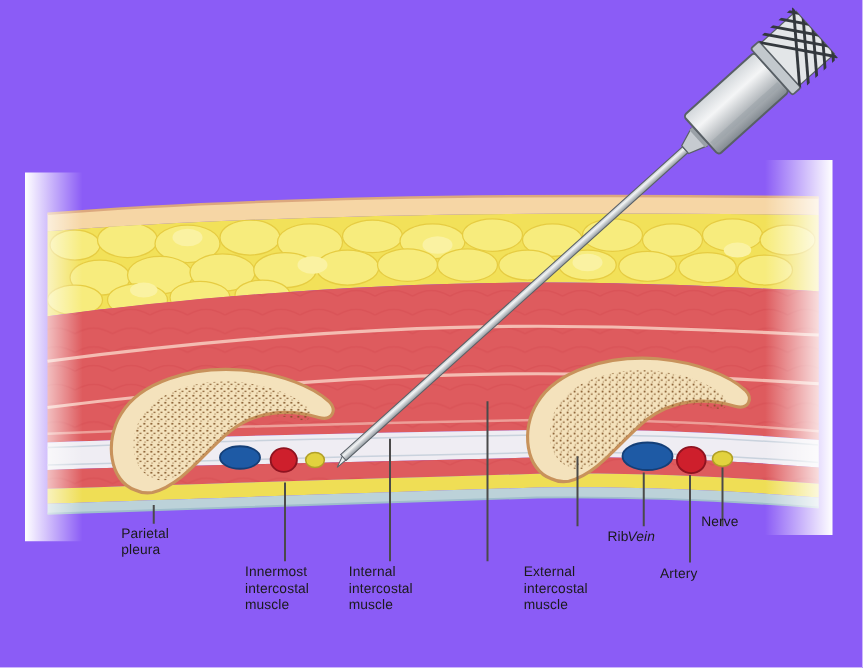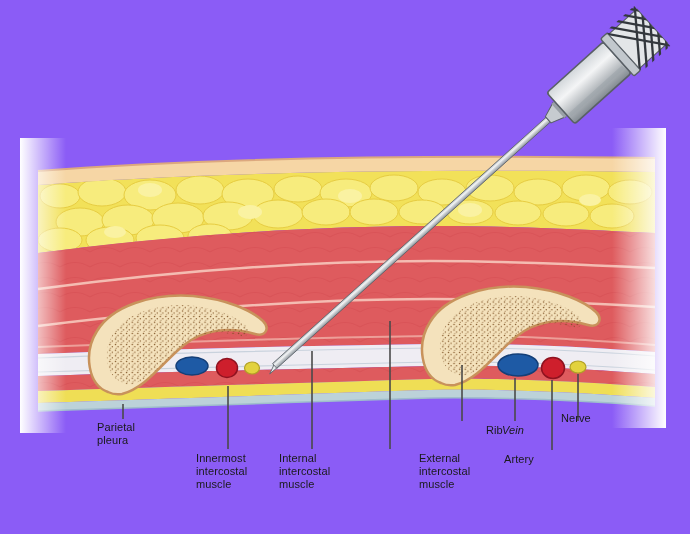--- a/index.html
+++ b/index.html
@@ -192,16 +192,16 @@
 intercostal
 muscle</div>
 <div class="lbl" style="left:279px;top:452px;">Internal
 intercostal
 muscle</div>
 <div class="lbl" style="left:372px;top:452px;margin-left:47px;">External
 intercostal
 muscle</div>
 <div class="lbl" style="left:450px;top:424px;padding-left:36px;">Rib</div>
 <div class="lbl" style="left:502px;top:424px;font-style:italic;">Vein</div>
-<div class="lbl" style="left:504px;top:453px;">Artery</div>
+<div class="lbl" style="left:528px;top:453px;">Artery</div>
 <div class="lbl" style="left:561px;top:412px;">Nerve</div>
 
 </div>
 
 </body></html>

